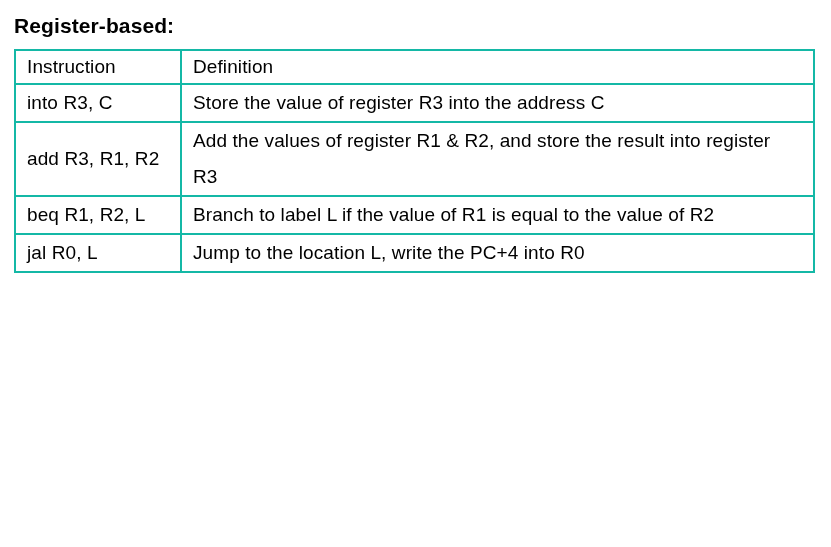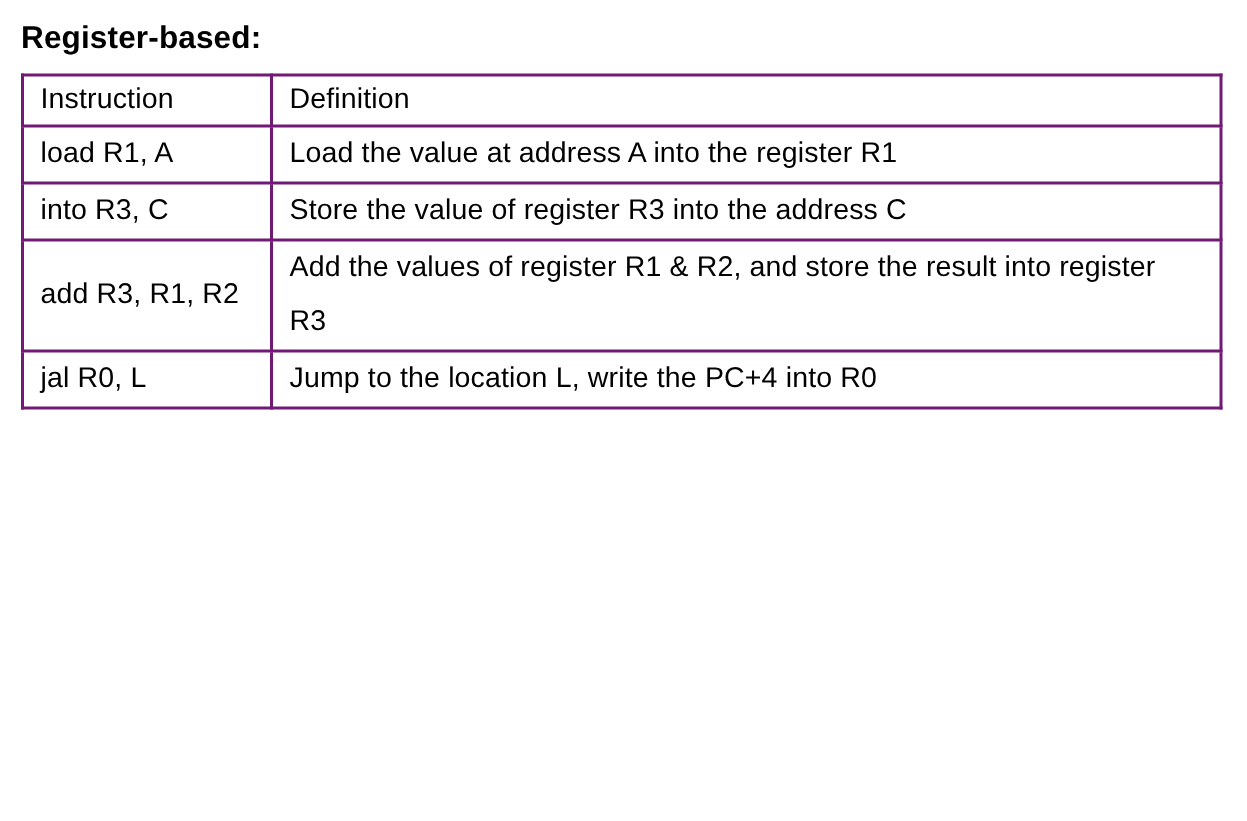--- a/index.html
+++ b/index.html
@@ -22,21 +22,21 @@
     letter-spacing: 0.1px;
   }
   table.instr-table {
     border-collapse: collapse;
     table-layout: fixed;
     width: 799px;
   }
   .instr-table col.c-instruction { width: 166px; }
   .instr-table col.c-definition  { width: 633px; }
   .instr-table th, .instr-table td {
-    border: 2px solid #701a75;
+    border: 2px solid #14b8a6;
     font-size: 19px;
     font-weight: normal;
     text-align: left;
     vertical-align: middle;
     padding: 0 11px;
     line-height: 36px;
     white-space: pre-line;
     letter-spacing: 0.1px;
   }
   .instr-table tr.header-row th {
@@ -55,31 +55,31 @@
       <col class="c-instruction">
       <col class="c-definition">
     </colgroup>
     <tbody>
       <tr class="header-row">
         <th>Instruction</th>
         <th>Definition</th>
       </tr>
 
       <tr>
-        <td>load R1, A</td>
-        <td>Load the value at address A into the register R1</td>
-      </tr>
-      <tr>
         <td>into R3, C</td>
         <td>Store the value of register R3 into the address C</td>
       </tr>
       <tr>
         <td>add R3, R1, R2</td>
         <td>Add the values of register R1 &amp; R2, and store the result into register
 R3</td>
+      </tr>
+      <tr>
+        <td>beq R1, R2, L</td>
+        <td>Branch to label L if the value of R1 is equal to the value of R2</td>
       </tr>
       <tr>
         <td>jal R0, L</td>
         <td>Jump to the location L, write the PC+4 into R0</td>
       </tr>
     </tbody>
   </table>
 
 </div>
 

